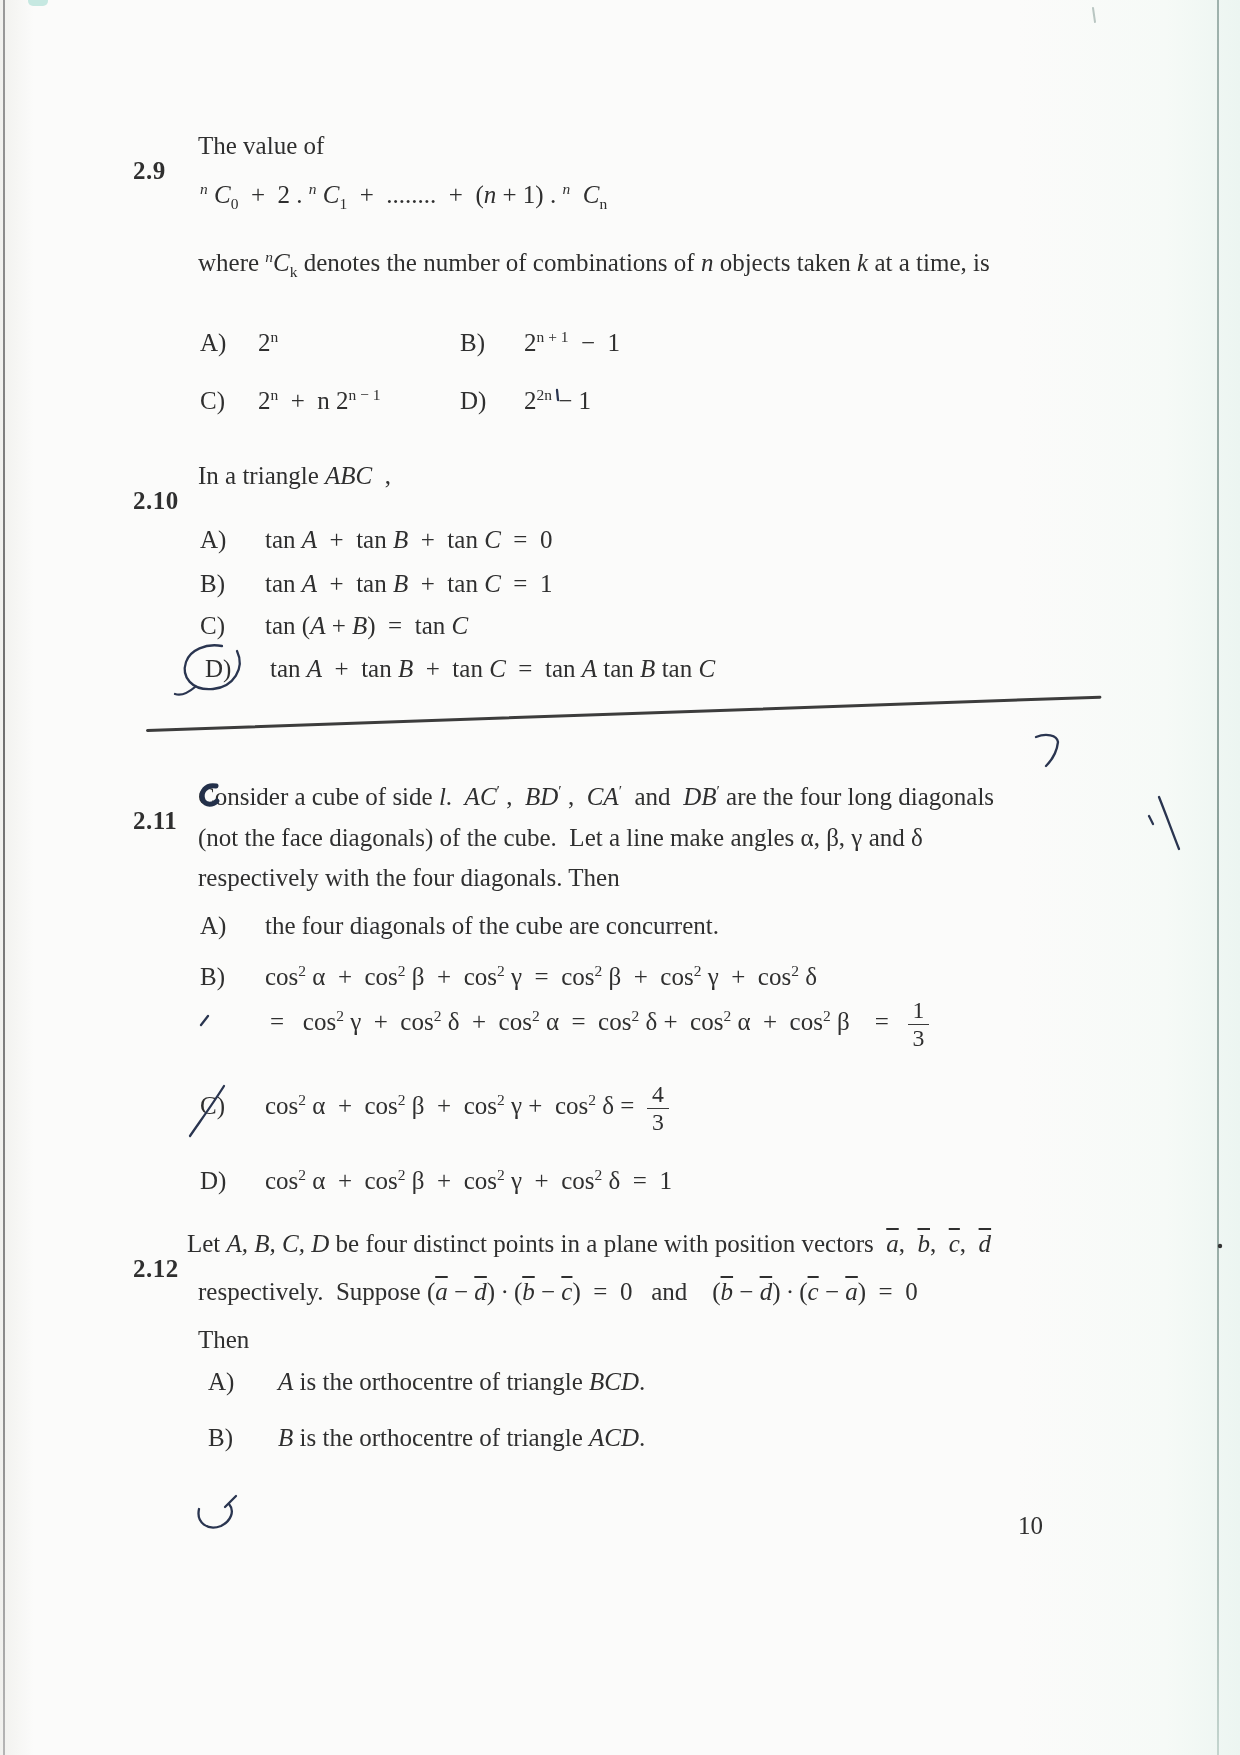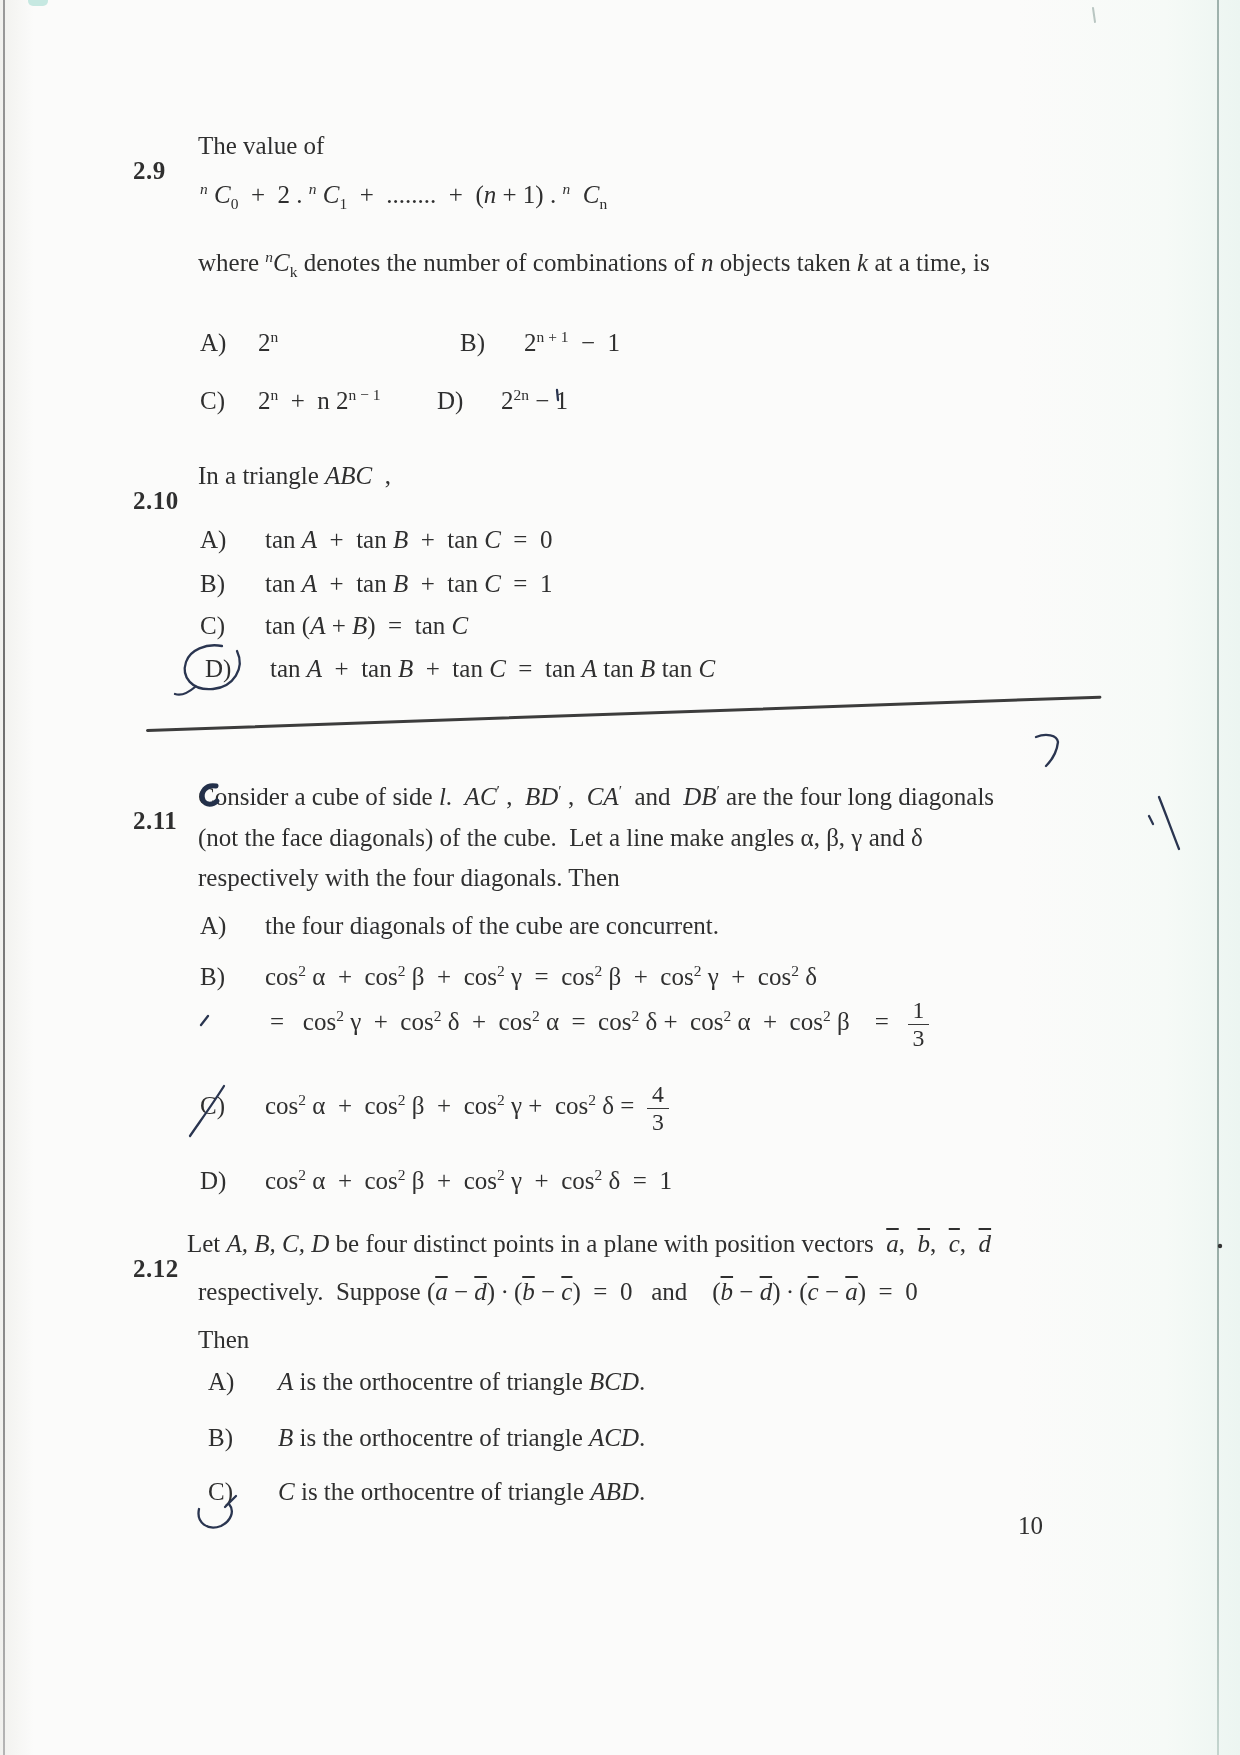--- a/index.html
+++ b/index.html
@@ -39,21 +39,21 @@
   <div class="corner-mark"></div>
 
   <div class="abs qnum" style="left:133px;top:132px">2.9</div>
   <div class="abs txt" style="left:198px;top:132px">The value of</div>
   <div class="abs txt" style="left:200px;top:180px"><sup><i>n</i></sup> <i>C</i><sub>0</sub>  +  2 . <sup><i>n</i></sup> <i>C</i><sub>1</sub>  +  ........  +  (<i>n</i> + 1) . <sup><i>n</i></sup>  <i>C</i><sub>n</sub></div>
   <div class="abs txt" style="left:198px;top:248px">where <sup><i>n</i></sup><i>C</i><sub>k</sub> denotes the number of combinations of <i>n</i> objects taken <i>k</i> at a time, is</div>
 
   <div class="abs txt" style="left:200px;top:328px"><span class="optlabel lw58">A)</span><span>2<sup>n</sup></span></div>
   <div class="abs txt" style="left:460px;top:328px"><span class="optlabel lw64">B)</span><span>2<sup>n + 1</sup>  −  1</span></div>
   <div class="abs txt" style="left:200px;top:386px"><span class="optlabel lw58">C)</span><span>2<sup>n</sup>  +  n 2<sup>n − 1</sup></span></div>
-  <div class="abs txt" style="left:437px;top:386px"><span class="optlabel lw64">D)</span><span>2<sup>2n</sup> − 1</span></div>
+  <div class="abs txt" style="left:460px;top:386px"><span class="optlabel lw64">D)</span><span>2<sup>2n</sup> − 1</span></div>
 
   <div class="abs qnum" style="left:133px;top:462px">2.10</div>
   <div class="abs txt" style="left:198px;top:462px">In a triangle <i>ABC</i>  ,</div>
 
   <div class="abs txt" style="left:200px;top:526px"><span class="optlabel lw65">A)</span><span>tan <i>A</i>  +  tan <i>B</i>  +  tan <i>C</i>  =  0</span></div>
   <div class="abs txt" style="left:200px;top:570px"><span class="optlabel lw65">B)</span><span>tan <i>A</i>  +  tan <i>B</i>  +  tan <i>C</i>  =  1</span></div>
   <div class="abs txt" style="left:200px;top:612px"><span class="optlabel lw65">C)</span><span>tan (<i>A</i> + <i>B</i>)  =  tan <i>C</i></span></div>
   <div class="abs txt" style="left:205px;top:655px"><span class="optlabel lw65">D)</span><span>tan <i>A</i>  +  tan <i>B</i>  +  tan <i>C</i>  =  tan <i>A</i> tan <i>B</i> tan <i>C</i></span></div>
 
   <div class="divider"></div>
@@ -69,21 +69,20 @@
   <div class="abs txt" style="left:200px;top:1082px"><span class="optlabel lw65">C)</span><span>cos<sup>2</sup> α  +  cos<sup>2</sup> β  +  cos<sup>2</sup> γ +  cos<sup>2</sup> δ =  <span class="frac"><span class="fn">4</span><span class="fd">3</span></span></span></div>
   <div class="abs txt" style="left:200px;top:1166px"><span class="optlabel lw65">D)</span><span>cos<sup>2</sup> α  +  cos<sup>2</sup> β  +  cos<sup>2</sup> γ  +  cos<sup>2</sup> δ  =  1</span></div>
 
   <div class="abs qnum" style="left:133px;top:1230px">2.12</div>
   <div class="abs txt" style="left:187px;top:1230px">Let <i>A, B, C, D</i> be four distinct points in a plane with position vectors  <span class="vbar"><i>a</i></span>,  <span class="vbar"><i>b</i></span>,  <span class="vbar"><i>c</i></span>,  <span class="vbar"><i>d</i></span></div>
   <div class="abs txt" style="left:198px;top:1278px">respectively.  Suppose (<span class="vbar"><i>a</i></span> − <span class="vbar"><i>d</i></span>) ∙ (<span class="vbar"><i>b</i></span> − <span class="vbar"><i>c</i></span>)  =  0   and    (<span class="vbar"><i>b</i></span> − <span class="vbar"><i>d</i></span>) ∙ (<span class="vbar"><i>c</i></span> − <span class="vbar"><i>a</i></span>)  =  0</div>
   <div class="abs txt" style="left:198px;top:1326px">Then</div>
 
   <div class="abs txt" style="left:208px;top:1368px"><span class="optlabel lw70">A)</span><span><i>A</i> is the orthocentre of triangle <i>BCD</i>.</span></div>
   <div class="abs txt" style="left:208px;top:1424px"><span class="optlabel lw70">B)</span><span><i>B</i> is the orthocentre of triangle <i>ACD</i>.</span></div>
-  <div class="abs txt" style="left:208px;top:1478px"><span class="optlabel lw70">C)</span><span><i>C</i> is the orthocentre of triangle <i>ABD</i>.</span></div>
 
   <div class="abs pagenum" style="left:1018px;top:1512px">10</div>
 
   <svg class="ink" width="1240" height="1755" viewBox="0 0 1240 1755">
     <g fill="none" stroke="#2a3550" stroke-width="2.3" stroke-linecap="round">
       <path d="M 237 651 C 245 668, 234 687, 213 689 C 192 691, 181 677, 186 662 C 190 650, 206 643, 222 646"></path>
       <path d="M 195 687 C 188 693, 181 696, 175 694"></path>
       <path d="M 208 1016 l -7 9"></path>
       <path d="M 190 1136 C 201 1120, 214 1102, 224 1086"></path>
       <path d="M 199 1509 C 196 1523, 208 1531, 221 1526 C 231 1521, 235 1511, 229 1504"></path>

